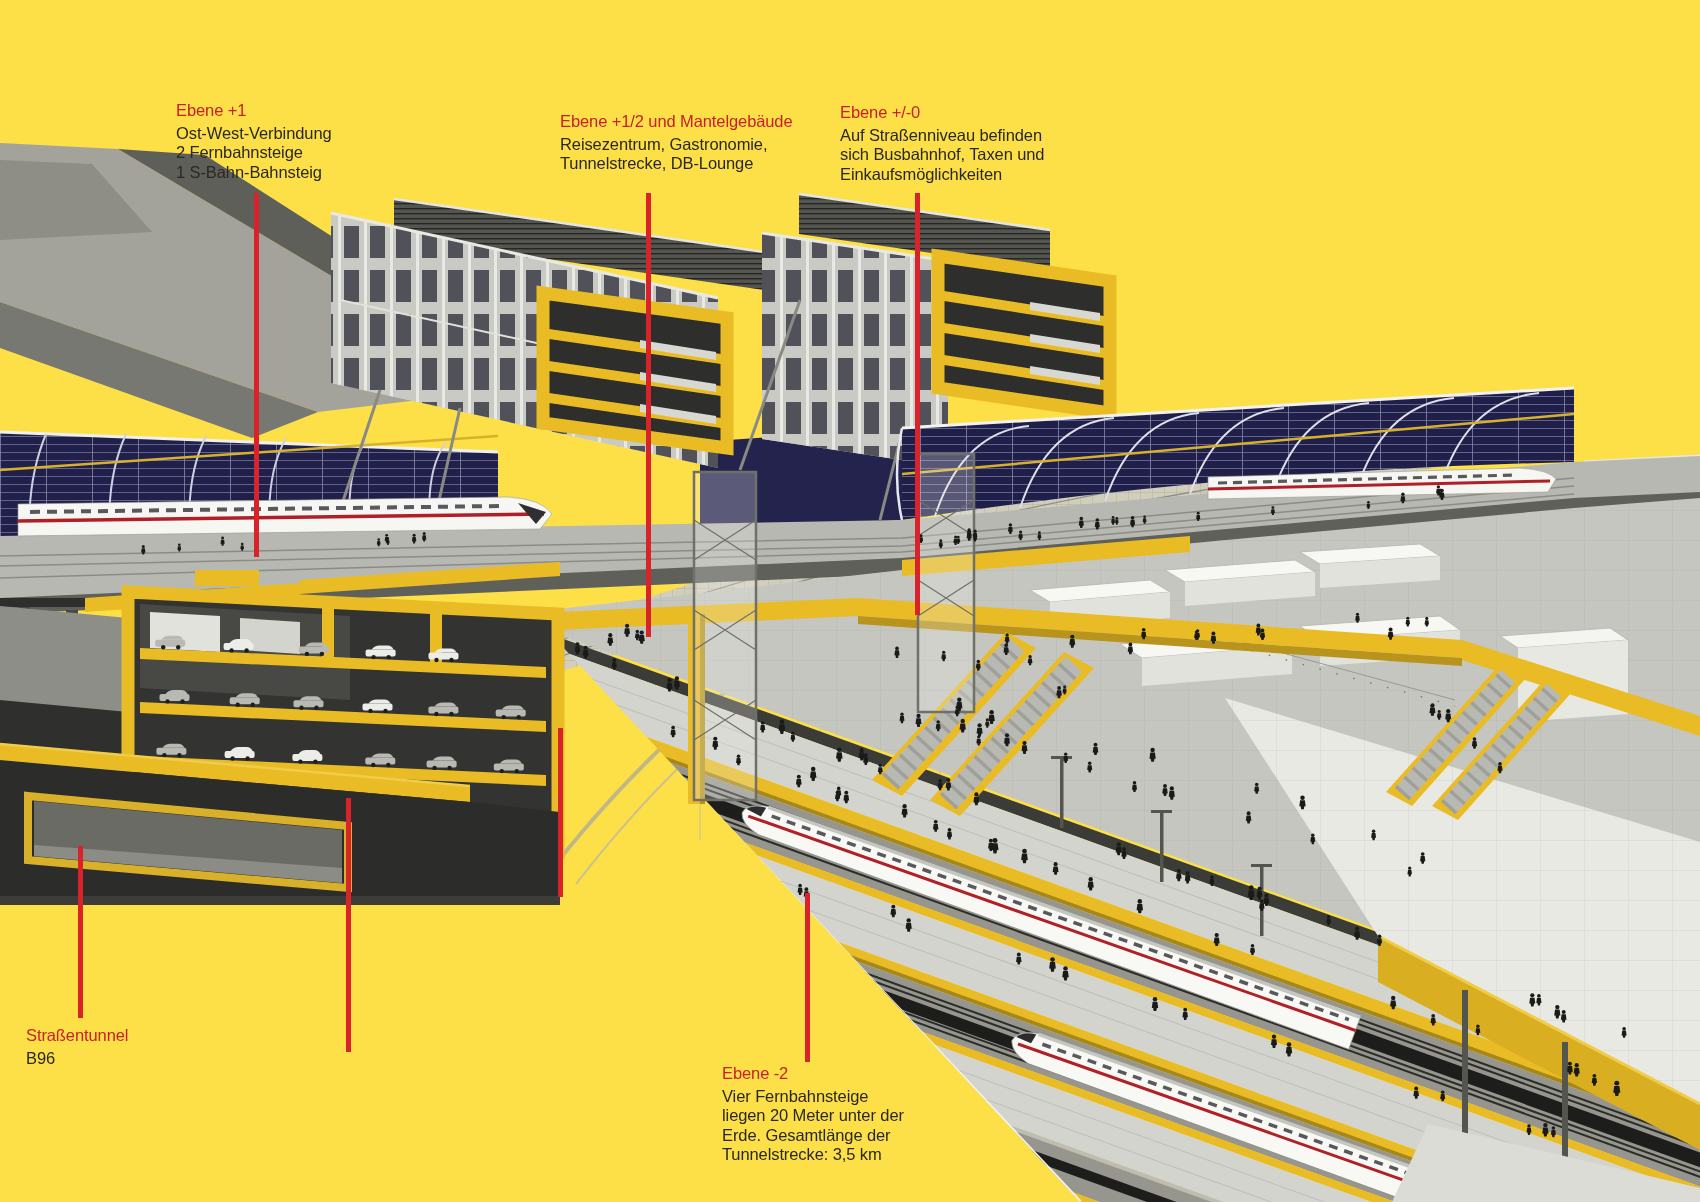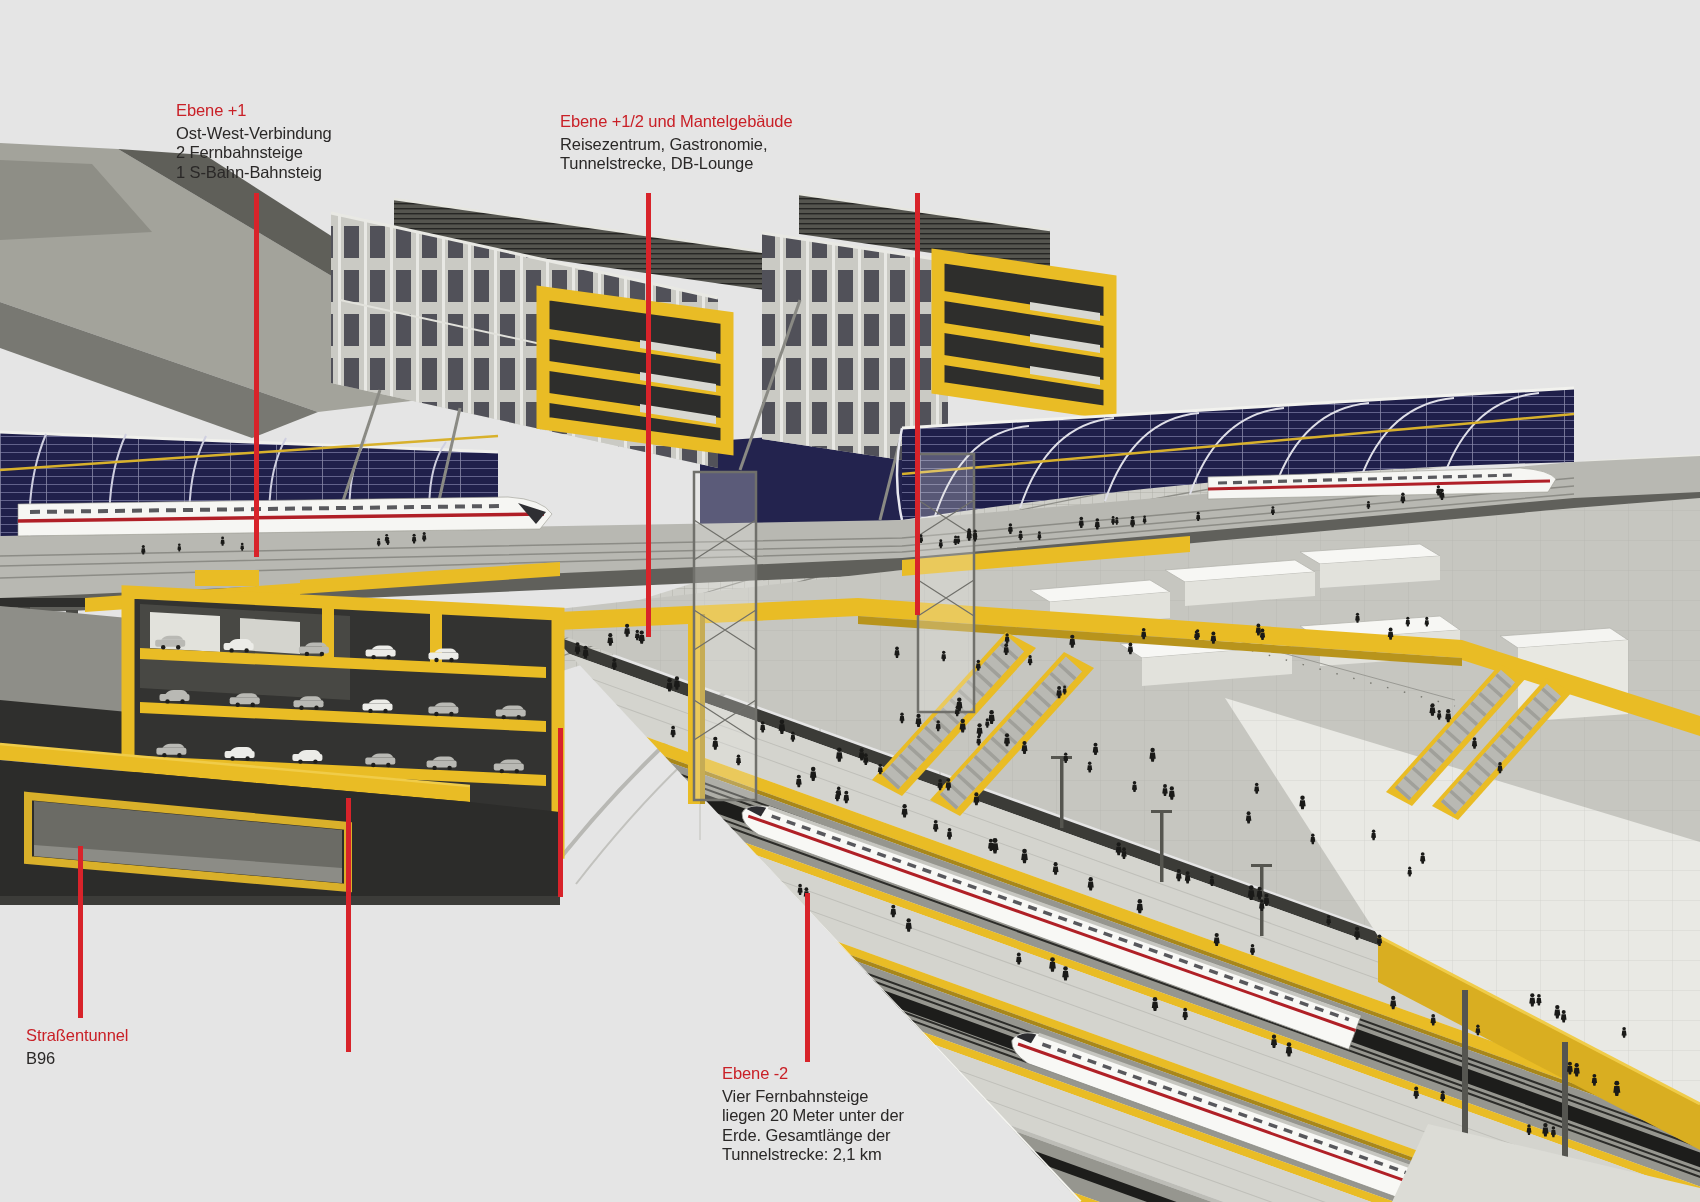--- a/index.html
+++ b/index.html
@@ -1,16 +1,16 @@
 <!DOCTYPE html>
 <html><head>
 <meta charset="utf-8">
 <style>
   html,body{margin:0;padding:0;background:#ffffff;}
-  .canvas{position:relative;width:1700px;height:1202px;background:#e5e5e5;overflow:hidden;
+  .canvas{position:relative;width:1700px;height:1202px;background:#fde047;overflow:hidden;
           font-family:"Liberation Sans",sans-serif;}
   .canvas svg{position:absolute;left:0;top:0;}
   .label{position:absolute;font-size:16.5px;line-height:19.5px;letter-spacing:-0.1px;color:#2a2827;white-space:nowrap;}
   .label .lt{color:var(--accent-red,#c92027);margin-bottom:3px;}
   .leader{position:absolute;width:5px;background:var(--leader-red,#d8232a);}
 </style>
 </head>
 <body>
 
 <div class="canvas" style="--accent-red: #c92027; --leader-red: #d8232a;">
@@ -624,29 +624,35 @@
   <div>2 Fernbahnsteige</div>
   <div>1 S-Bahn-Bahnsteig</div>
 </div>
 
 <div class="label" style="left:560px;top:112px">
   <div class="lt">Ebene +1/2 und Mantelgebäude</div>
   <div>Reisezentrum, Gastronomie,</div>
   <div>Tunnelstrecke, DB-Lounge</div>
 </div>
 
+<div class="label" style="left:840px;top:103px">
+  <div class="lt">Ebene +/-0</div>
+  <div>Auf Straßenniveau befinden</div>
+  <div>sich Busbahnhof, Taxen und</div>
+  <div>Einkaufsmöglichkeiten</div>
+</div>
 
 
 <div class="label" style="left:26px;top:1026px">
   <div class="lt">Straßentunnel</div>
   <div>B96</div>
 </div>
 
 
 <div class="label" style="left:722px;top:1064px">
   <div class="lt">Ebene -2</div>
   <div>Vier Fernbahnsteige</div>
   <div>liegen 20 Meter unter der</div>
   <div>Erde. Gesamtlänge der</div>
-  <div>Tunnelstrecke: 2,1 km</div>
+  <div>Tunnelstrecke: 3,5 km</div>
 </div>
 
 </div>
 
 </body></html>

